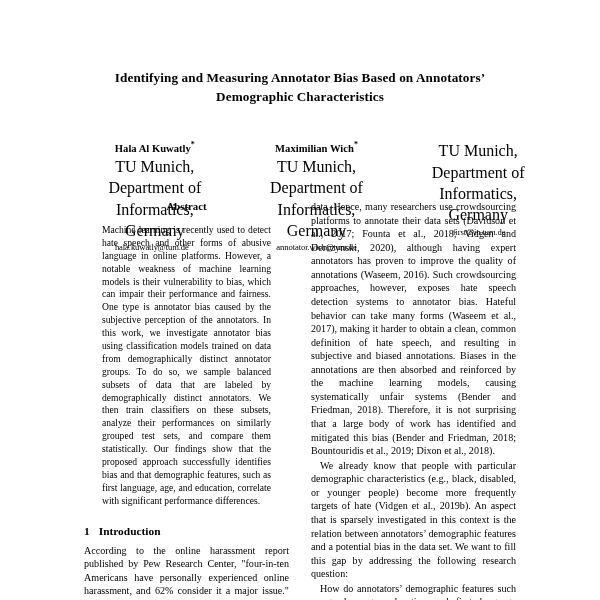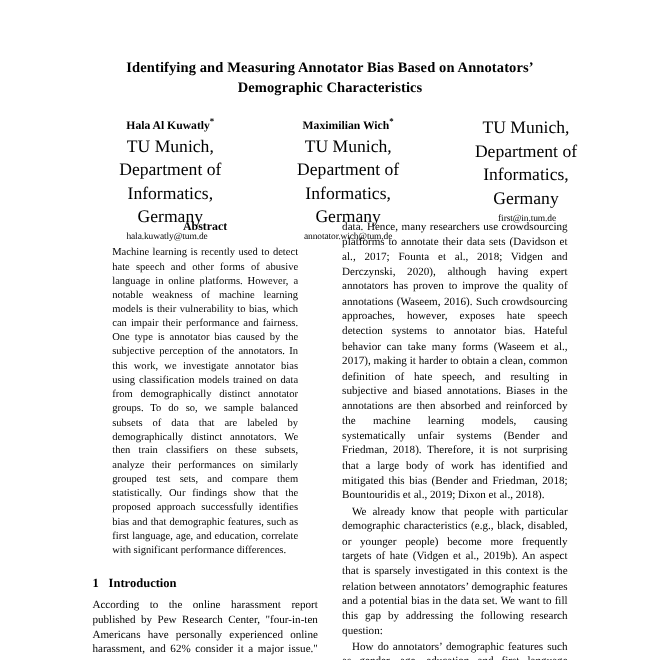--- a/index.html
+++ b/index.html
@@ -26,21 +26,21 @@
   
   .title-block {
     padding: 52px 84px 0 84px;
   }
   .paper-title {
     font-size: 13.2px;
     font-weight: bold;
     line-height: 1.42;
     text-align: center;
     letter-spacing: 0.1px;
-    margin: 0;
+    margin: 17px;
   }
 
   
   .authors {
     display: flex;
     justify-content: space-between;
     padding: 17px 41px 0 74px;
   }
   .author {
     width: 33.33%;

